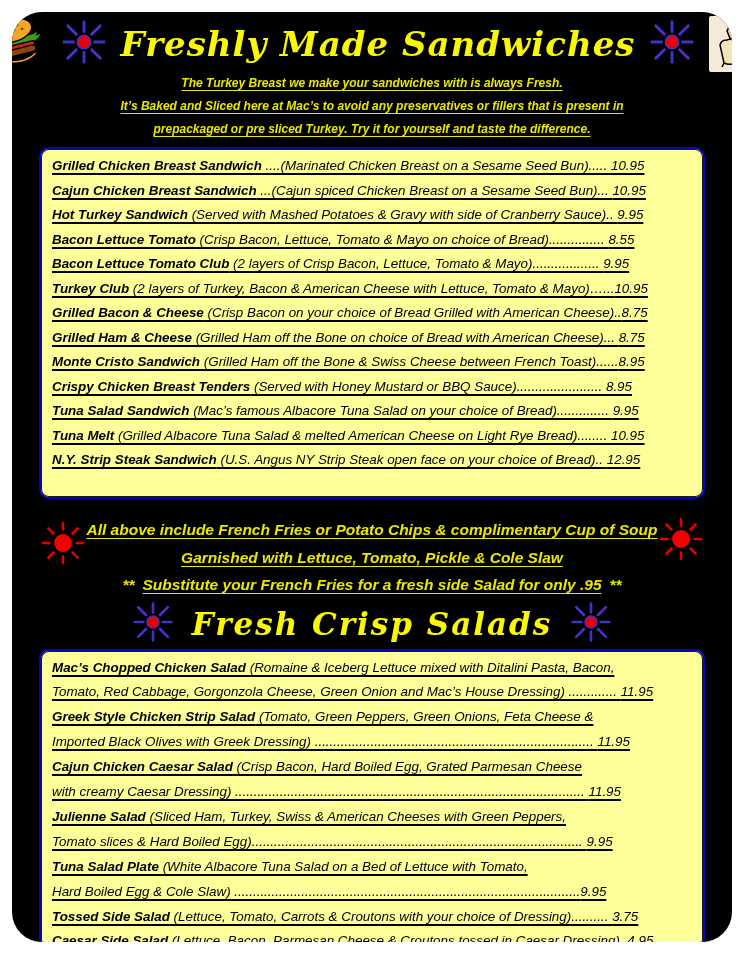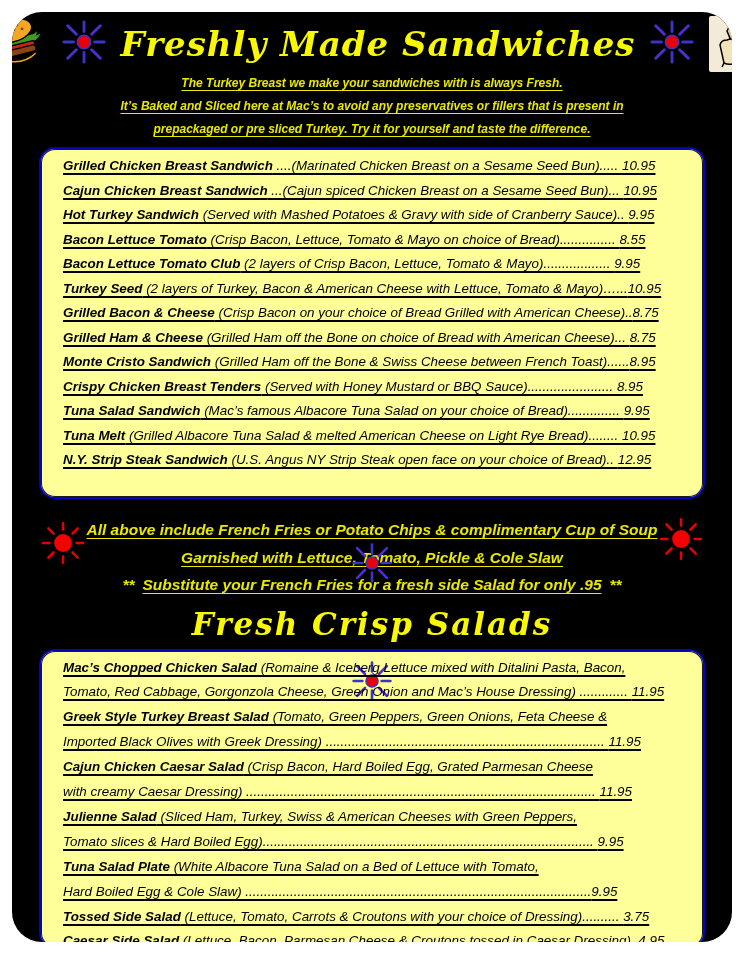--- a/index.html
+++ b/index.html
@@ -49,22 +49,22 @@
     text-decoration: underline;
     text-underline-offset: 3px;
   }
 
   
   .panel {
     width: 666px;
     margin: 6px auto 17px;
     background: #feff99;
     border: 2px solid #0505c0;
-    border-radius: 16px;
-    padding: 5px 22px 4px;
+    border-radius: 10px;
+    padding: 5px 11px 4px;
     box-shadow: 0 0 0 1px #1a1a1a inset;
   }
   .panel-sandwiches { height: 352px; }
   .panel-salads { height: 300px; margin-top: 2px; }
 
   .menu-line {
     white-space: nowrap;
     font-style: italic;
     font-size: 13.4px;
     color: #000;
@@ -94,21 +94,20 @@
   .note-underline { text-decoration: underline; text-underline-offset: 3px; }
   .note-stars { text-decoration: none; padding: 0 8px; }
 
   .salads-header-row {
     display: flex;
     align-items: center;
     justify-content: center;
     gap: 18px;
     height: 46px;
     margin-top: 2px;
-    flex-direction: column;
   }
 
   
   .icon { display: inline-block; flex: 0 0 auto; }
   .sandwich-tile {
     width: 52px; height: 56px;
     background: #f3ebd7;
     border-radius: 2px;
     display: flex; align-items: center; justify-content: center;
   }
@@ -199,21 +198,21 @@
     <div class="subtitle-line">It’s Baked and Sliced here at Mac’s to avoid any preservatives or fillers that is present in</div>
     <div class="subtitle-line">prepackaged or pre sliced Turkey. Try it for yourself and taste the difference.</div>
   </div>
 
   <div class="panel panel-sandwiches">
       <div class="menu-line"><span class="lineu"><span class="item-name">Grilled Chicken Breast Sandwich</span><span class="item-desc"> ....(Marinated Chicken Breast on a Sesame Seed Bun)..... </span><span class="item-price">10.95</span></span></div>
       <div class="menu-line"><span class="lineu"><span class="item-name">Cajun Chicken Breast Sandwich</span><span class="item-desc"> ...(Cajun spiced Chicken Breast on a Sesame Seed Bun)... </span><span class="item-price">10.95</span></span></div>
       <div class="menu-line"><span class="lineu"><span class="item-name">Hot Turkey Sandwich</span><span class="item-desc"> (Served with Mashed Potatoes &amp; Gravy with side of Cranberry Sauce).. </span><span class="item-price">9.95</span></span></div>
       <div class="menu-line"><span class="lineu"><span class="item-name">Bacon Lettuce Tomato</span><span class="item-desc"> (Crisp Bacon, Lettuce, Tomato &amp; Mayo on choice of Bread)............... </span><span class="item-price">8.55</span></span></div>
       <div class="menu-line"><span class="lineu"><span class="item-name">Bacon Lettuce Tomato Club</span><span class="item-desc"> (2 layers of Crisp Bacon, Lettuce, Tomato &amp; Mayo).................. </span><span class="item-price">9.95</span></span></div>
-      <div class="menu-line"><span class="lineu"><span class="item-name">Turkey Seed</span><span class="item-desc"> (2 layers of Turkey, Bacon &amp; American Cheese with Lettuce, Tomato &amp; Mayo)…...</span><span class="item-price">10.95</span></span></div>
+      <div class="menu-line"><span class="lineu"><span class="item-name">Turkey Club</span><span class="item-desc"> (2 layers of Turkey, Bacon &amp; American Cheese with Lettuce, Tomato &amp; Mayo)…...</span><span class="item-price">10.95</span></span></div>
       <div class="menu-line"><span class="lineu"><span class="item-name">Grilled Bacon &amp; Cheese</span><span class="item-desc"> (Crisp Bacon on your choice of Bread Grilled with American Cheese)..</span><span class="item-price">8.75</span></span></div>
       <div class="menu-line"><span class="lineu"><span class="item-name">Grilled Ham &amp; Cheese</span><span class="item-desc"> (Grilled Ham off the Bone on choice of Bread with American Cheese)... </span><span class="item-price">8.75</span></span></div>
       <div class="menu-line"><span class="lineu"><span class="item-name">Monte Cristo Sandwich</span><span class="item-desc"> (Grilled Ham off the Bone &amp; Swiss Cheese between French Toast)......</span><span class="item-price">8.95</span></span></div>
       <div class="menu-line"><span class="lineu"><span class="item-name">Crispy Chicken Breast Tenders</span><span class="item-desc"> (Served with Honey Mustard or BBQ Sauce)....................... </span><span class="item-price">8.95</span></span></div>
       <div class="menu-line"><span class="lineu"><span class="item-name">Tuna Salad Sandwich</span><span class="item-desc"> (Mac’s famous Albacore Tuna Salad on your choice of Bread).............. </span><span class="item-price">9.95</span></span></div>
       <div class="menu-line"><span class="lineu"><span class="item-name">Tuna Melt</span><span class="item-desc"> (Grilled Albacore Tuna Salad &amp; melted American Cheese on Light Rye Bread)........ </span><span class="item-price">10.95</span></span></div>
       <div class="menu-line"><span class="lineu"><span class="item-name">N.Y. Strip Steak Sandwich</span><span class="item-desc"> (U.S. Angus NY Strip Steak open face on your choice of Bread).. </span><span class="item-price">12.95</span></span></div>
     </div>
 
   <div class="notes-block">
@@ -287,21 +286,21 @@
           <line x1="32" y1="32" x2="41" y2="41"></line>
         </g>
         <circle cx="24" cy="24" r="7" fill="#e8000a" stroke="#3a35c8" stroke-width="1.5"></circle>
       </svg>
     </span>
   </div>
 
   <div class="panel panel-salads">
       <div class="menu-line"><span class="lineu"><span class="item-name">Mac’s Chopped Chicken Salad</span><span class="item-desc">  (Romaine &amp; Iceberg Lettuce mixed with Ditalini Pasta, Bacon,</span></span></div>
       <div class="menu-line"><span class="lineu"><span class="item-desc">Tomato, Red Cabbage, Gorgonzola Cheese, Green Onion and Mac’s House Dressing) ............. </span><span class="item-price">11.95</span></span></div>
-      <div class="menu-line"><span class="lineu"><span class="item-name">Greek Style Turkey Breast Salad</span><span class="item-desc"> (Tomato, Green Peppers, Green Onions, Feta Cheese &amp;</span></span></div>
+      <div class="menu-line"><span class="lineu"><span class="item-name">Greek Style Chicken Strip Salad</span><span class="item-desc"> (Tomato, Green Peppers, Green Onions, Feta Cheese &amp;</span></span></div>
       <div class="menu-line"><span class="lineu"><span class="item-desc">Imported Black Olives with Greek Dressing) ........................................................................... </span><span class="item-price">11.95</span></span></div>
       <div class="menu-line"><span class="lineu"><span class="item-name">Cajun Chicken Caesar Salad</span><span class="item-desc"> (Crisp Bacon, Hard Boiled Egg, Grated Parmesan Cheese</span></span></div>
       <div class="menu-line"><span class="lineu"><span class="item-desc">with creamy Caesar Dressing) .............................................................................................. </span><span class="item-price">11.95</span></span></div>
       <div class="menu-line"><span class="lineu"><span class="item-name">Julienne Salad</span><span class="item-desc"> (Sliced Ham, Turkey, Swiss &amp; American Cheeses with Green Peppers,</span></span></div>
       <div class="menu-line"><span class="lineu"><span class="item-desc"> Tomato slices &amp; Hard Boiled Egg)......................................................................................... </span><span class="item-price">9.95</span></span></div>
       <div class="menu-line"><span class="lineu"><span class="item-name">Tuna Salad Plate</span><span class="item-desc">  (White Albacore Tuna Salad on a Bed of Lettuce with Tomato,</span></span></div>
       <div class="menu-line"><span class="lineu"><span class="item-desc">Hard Boiled Egg &amp; Cole Slaw) .............................................................................................</span><span class="item-price">9.95</span></span></div>
       <div class="menu-line"><span class="lineu"><span class="item-name">Tossed Side Salad</span><span class="item-desc"> (Lettuce, Tomato, Carrots &amp; Croutons with your choice of Dressing).......... </span><span class="item-price">3.75</span></span></div>
       <div class="menu-line"><span class="lineu"><span class="item-name">Caesar Side Salad</span><span class="item-desc"> (Lettuce, Bacon, Parmesan Cheese &amp; Croutons tossed in Caesar Dressing). </span><span class="item-price">4.95</span></span></div>
     </div>

